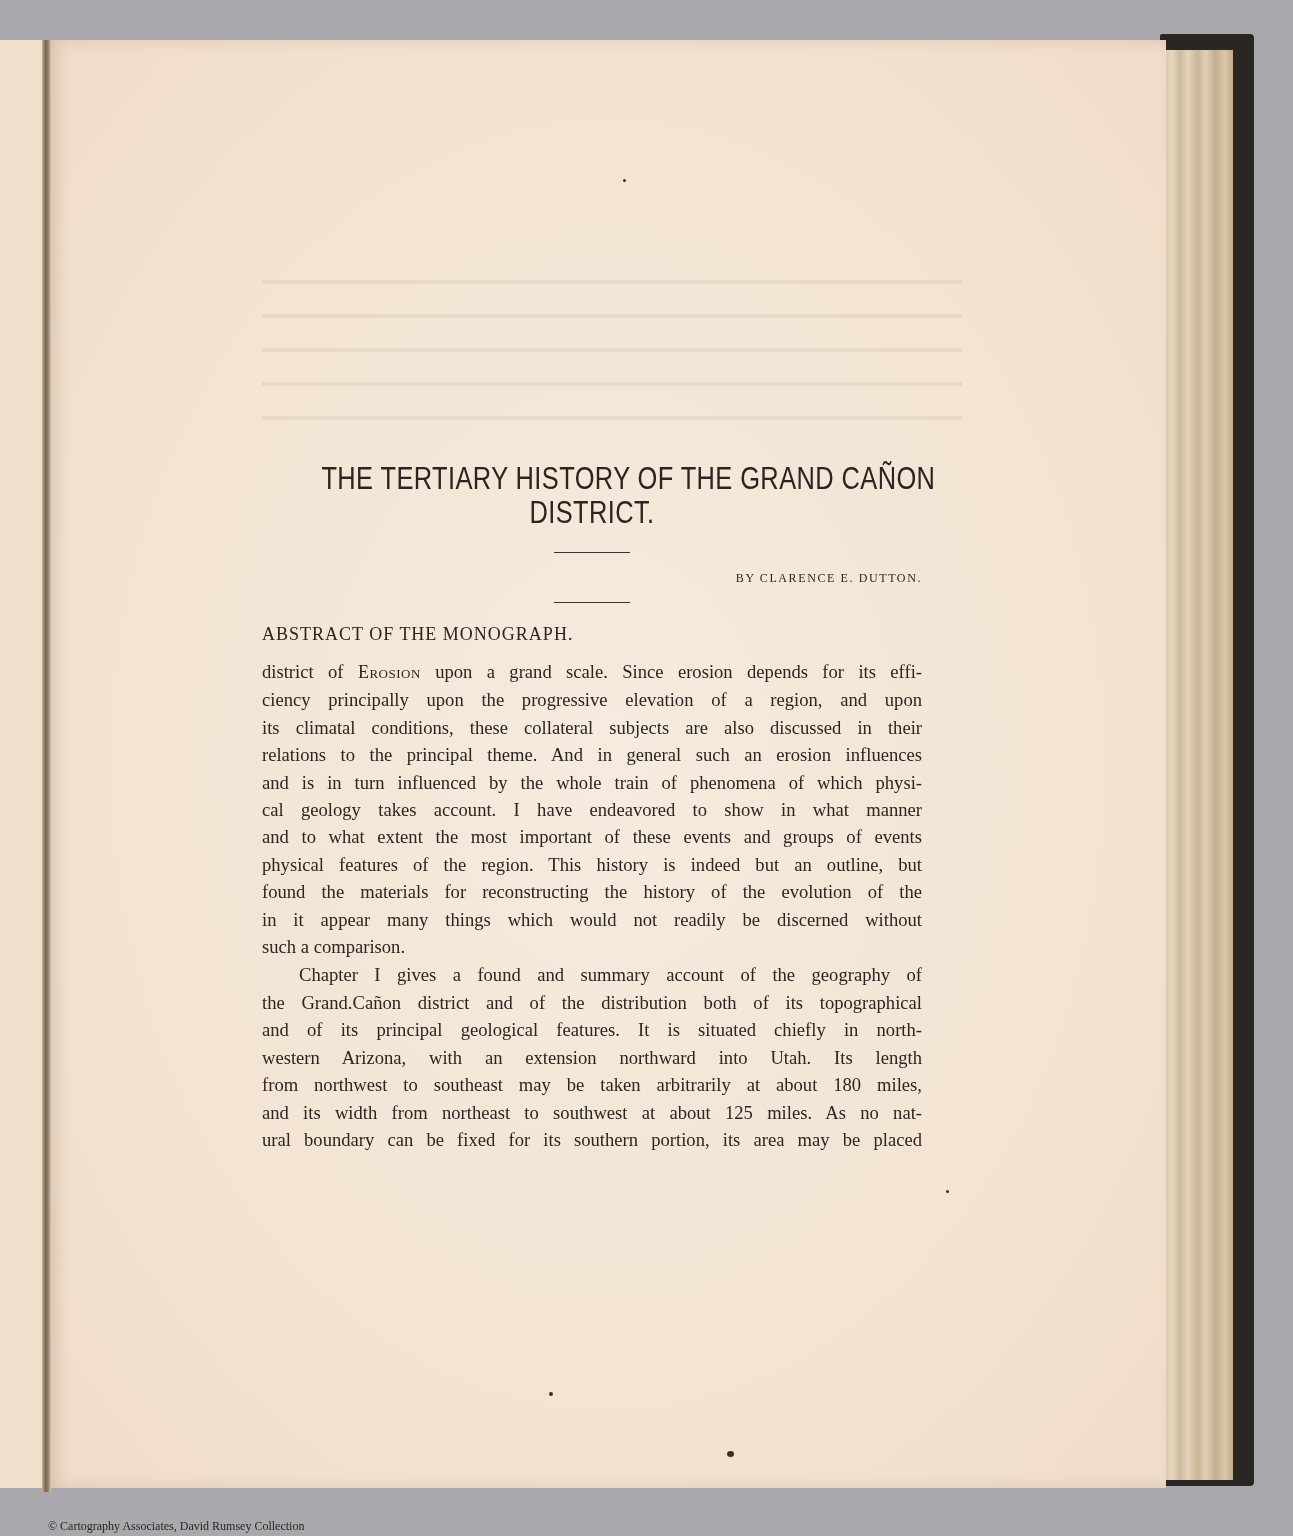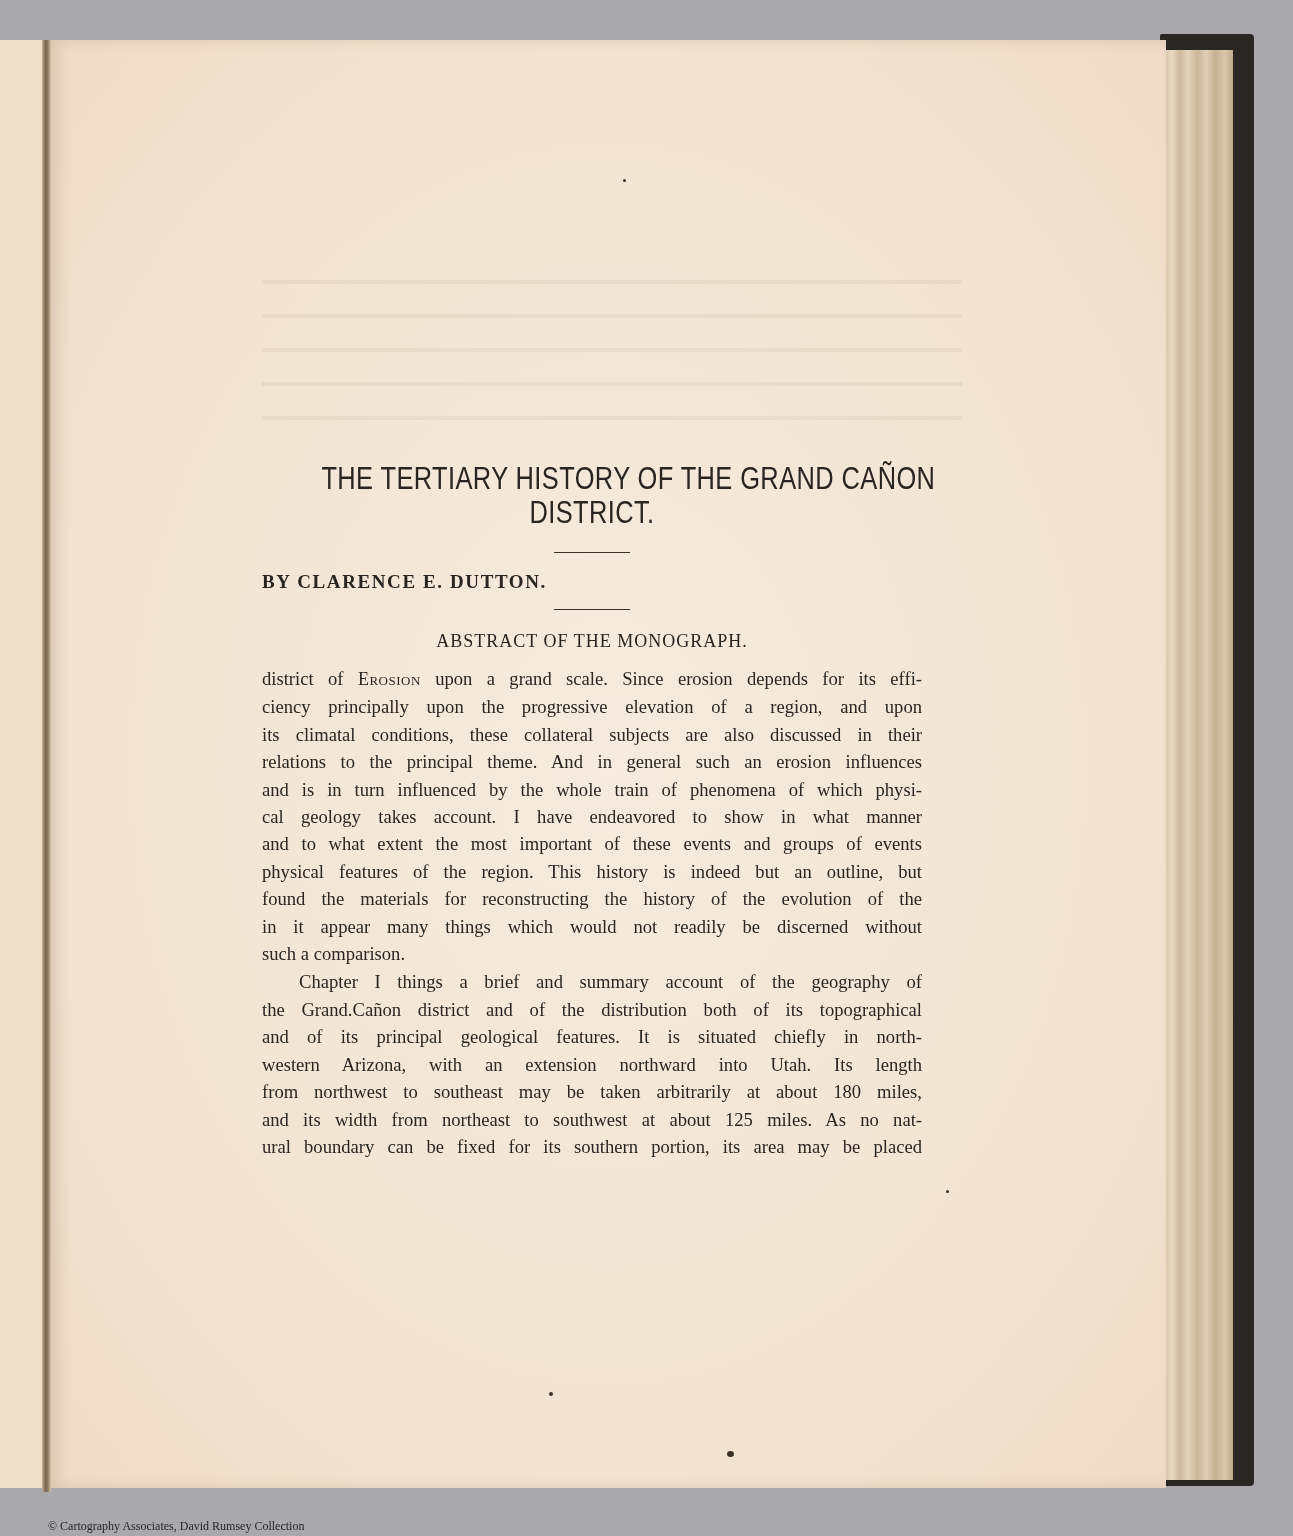--- a/index.html
+++ b/index.html
@@ -41,26 +41,26 @@
     text-align:center; font-family:"Liberation Sans Narrow","Liberation Sans",sans-serif;
     font-size:31px; line-height:34px; letter-spacing:0.5px;
     transform:scaleX(0.82); transform-origin:center; white-space:nowrap;
     color:#2a2521; margin:10px 0 0 0;
   }
   .rule {
     width:76px; height:1px; background:#3a332c; margin:0 auto;
   }
   .rule.r1 { margin-top:22px; }
   .author {
-    text-align:left; font-weight:bold; font-size:19px; letter-spacing:1.6px;
+    text-align:right; font-weight:normal; font-size:12px; letter-spacing:1.6px;
     margin-top:18px; color:#2a2521;
   }
   .rule.r2 { margin-top:16px; }
   .abstract-heading {
-    text-align:center; font-size:18px; letter-spacing:1px; margin-top:21px; color:#2a2521;
+    text-align:left; font-size:18px; letter-spacing:1px; margin-top:21px; color:#2a2521;
   }
   .para {
     font-size:18.6px; line-height:27.4px; text-align:justify; margin:0;
     text-align-last:justify;
   }
   .para .line { display:block; text-align:justify; text-align-last:justify; white-space:nowrap; }
   .para .line.last { text-align-last:left; }
   .para .line.indent { padding-left:37px; }
   .p1 { margin-top:13px; }
   .p2 { margin-top:1px; }
@@ -109,21 +109,21 @@
     <span class="line">and is in turn influenced by the whole train of phenomena of which physi-</span>
     <span class="line">cal geology takes account.  I have endeavored to show in what manner</span>
     <span class="line">and to what extent the most important of these events and groups of events</span>
     <span class="line">physical features of the region.  This history is indeed but an outline, but</span>
     <span class="line">found the materials for reconstructing the history of the evolution of the</span>
     <span class="line">in it appear many things which would not readily be discerned without</span>
     <span class="line last">such a comparison.</span>
   </p>
 
   <p class="para p2">
-    <span class="line indent">Chapter I things a brief and summary account of the geography of</span>
+    <span class="line indent">Chapter I gives a found and summary account of the geography of</span>
     <span class="line">the Grand.Cañon district and of the distribution both of its topographical</span>
     <span class="line">and of its principal geological features.  It is situated chiefly in north-</span>
     <span class="line">western Arizona, with an extension northward into Utah.  Its length</span>
     <span class="line">from northwest to southeast may be taken arbitrarily at about 180 miles,</span>
     <span class="line">and its width from northeast to southwest at about 125 miles.  As no nat-</span>
     <span class="line">ural boundary can be fixed for its southern portion, its area may be placed</span>
   </p>
 </div>
 
 <div class="credit">© Cartography Associates, David Rumsey Collection</div>

